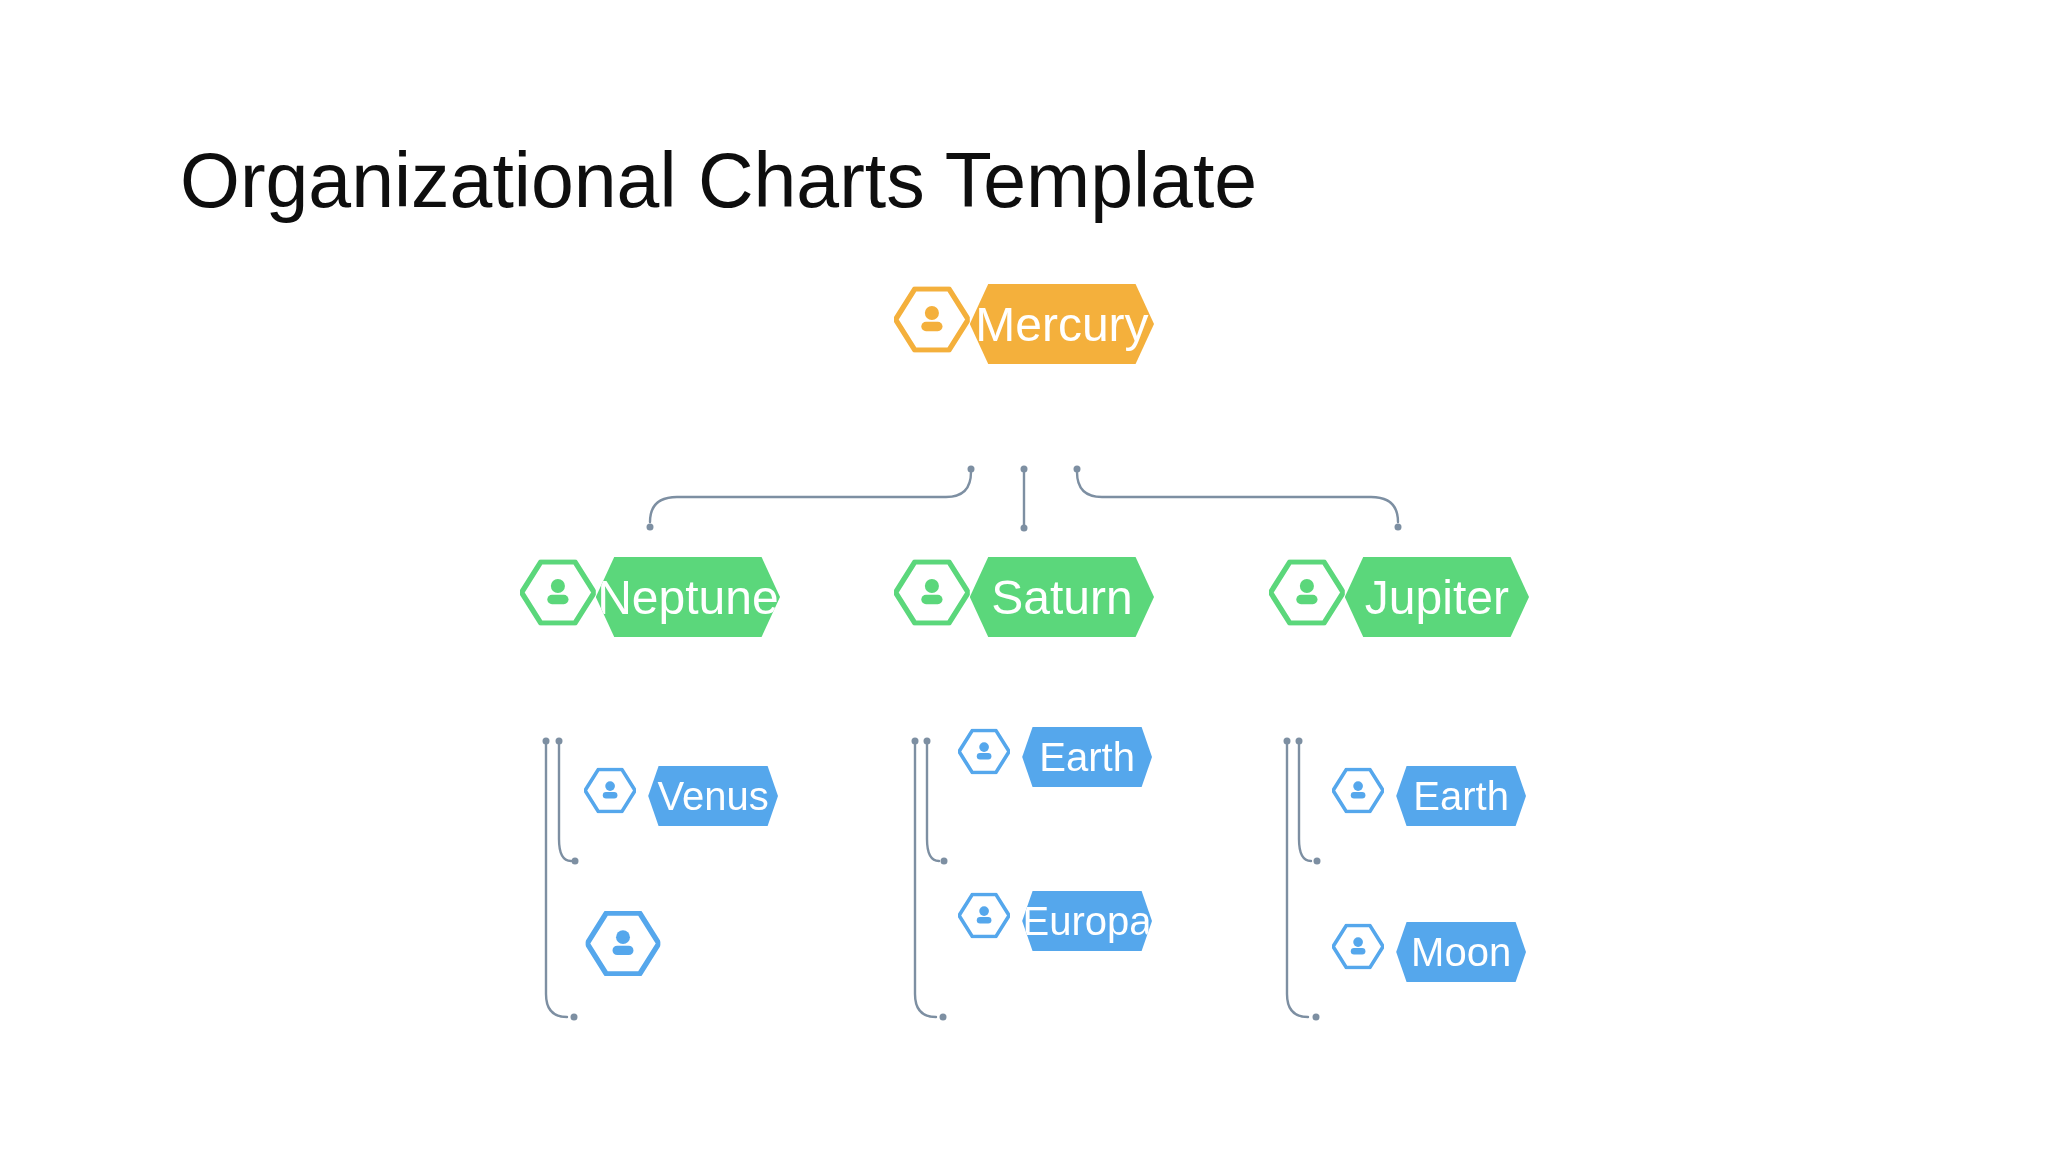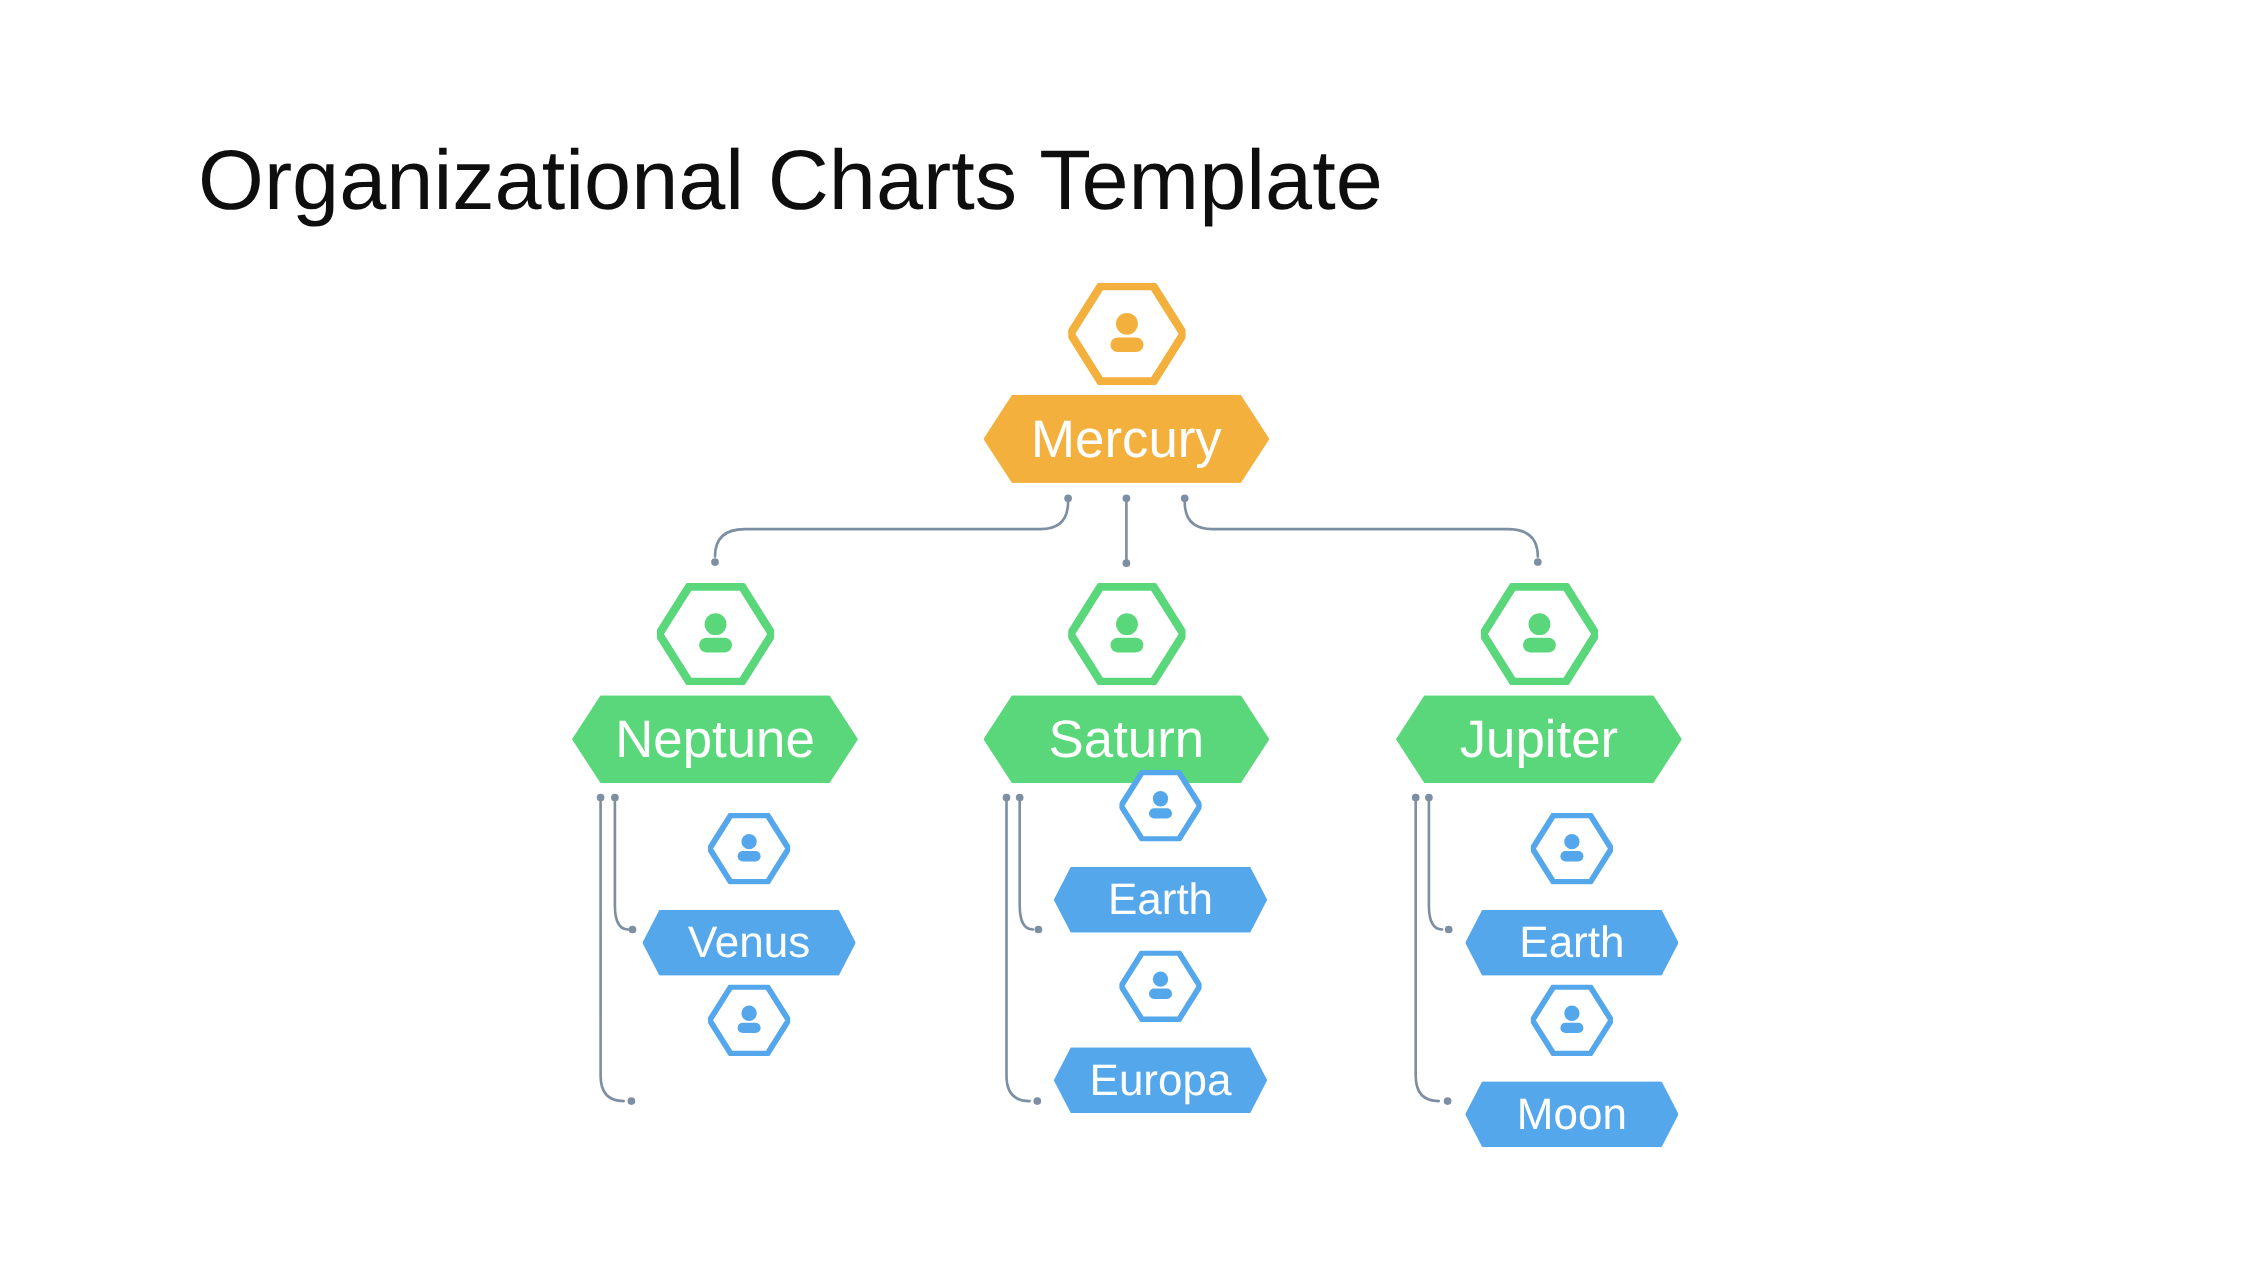--- a/index.html
+++ b/index.html
@@ -1,30 +1,30 @@
 <!DOCTYPE html>
 <html style="--background-color: #FFFFFF; --title-color: #0E0E0E; --root-node-color: #F4B03C; --branch-node-color: #5BD77B; --leaf-node-color: #55A7EC; --connector-color: #7D8FA2; --node-text-color: #FFFFFF;"><head>
 <meta charset="utf-8">
 <style>
   html,body{margin:0;padding:0;}
   body{
     width:2048px;height:1152px;position:relative;overflow:hidden;
     background:var(--background-color,#fff);
     font-family:"Liberation Sans","DejaVu Sans",sans-serif;
   }
-  .canvas{position:absolute;inset:0;}
+  .canvas{position:absolute;inset:0;margin-top:16px;}
   .title{
     position:absolute;left:180px;top:124px;margin:0;
     font-size:77px;font-weight:400;line-height:1.05;
     color:var(--title-color,#0e0e0e);white-space:nowrap;
   }
   .connectors{position:absolute;left:0;top:0;z-index:1;}
   .cline{fill:none;stroke:var(--connector-color,#7d8fa2);stroke-width:2.4;stroke-linecap:round;}
   .cdot{fill:var(--connector-color,#7d8fa2);}
-  .org-node{position:absolute;display:flex;flex-direction:column;align-items:center;z-index:2;}
+  .org-node{position:absolute;display:flex;flex-direction:row;align-items:center;z-index:2;}
   .c-root{color:var(--root-node-color,#f4b03c);}
   .c-branch{color:var(--branch-node-color,#5bd77b);}
   .c-leaf{color:var(--leaf-node-color,#55a7ec);}
   .hexicon{display:block;}
   .parent{width:260px;}
   .parent .hexicon{width:107px;height:93px;}
   .leaf{width:194px;gap:12px;}
   .leaf .hexicon{width:78px;height:65px;}
   .banner{
     width:100%;background:currentColor;

